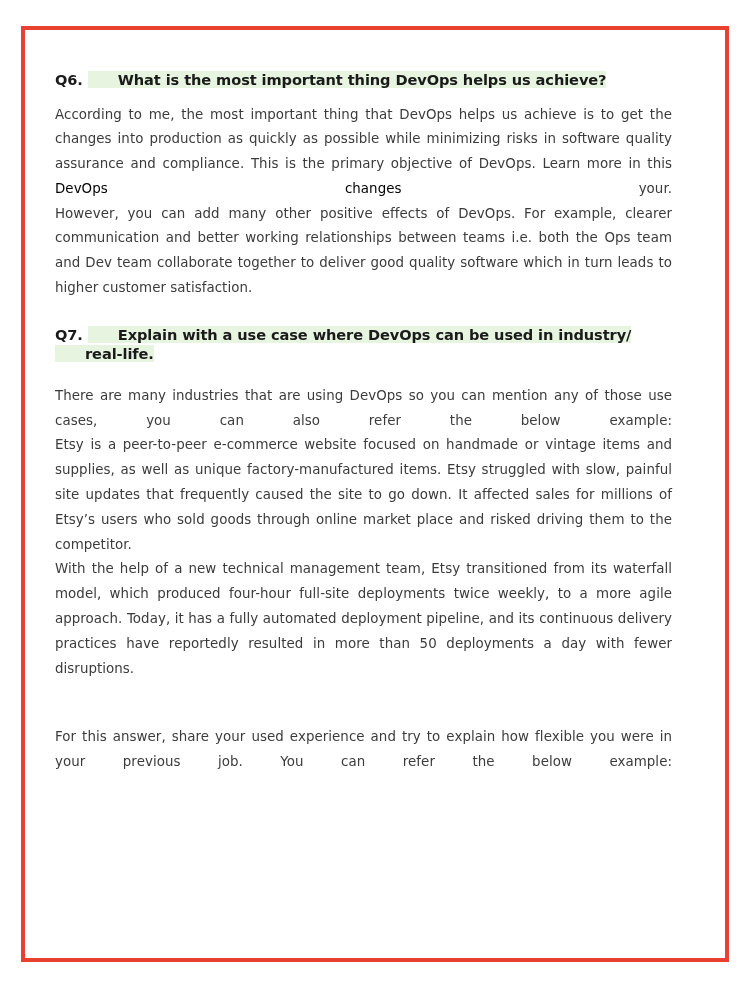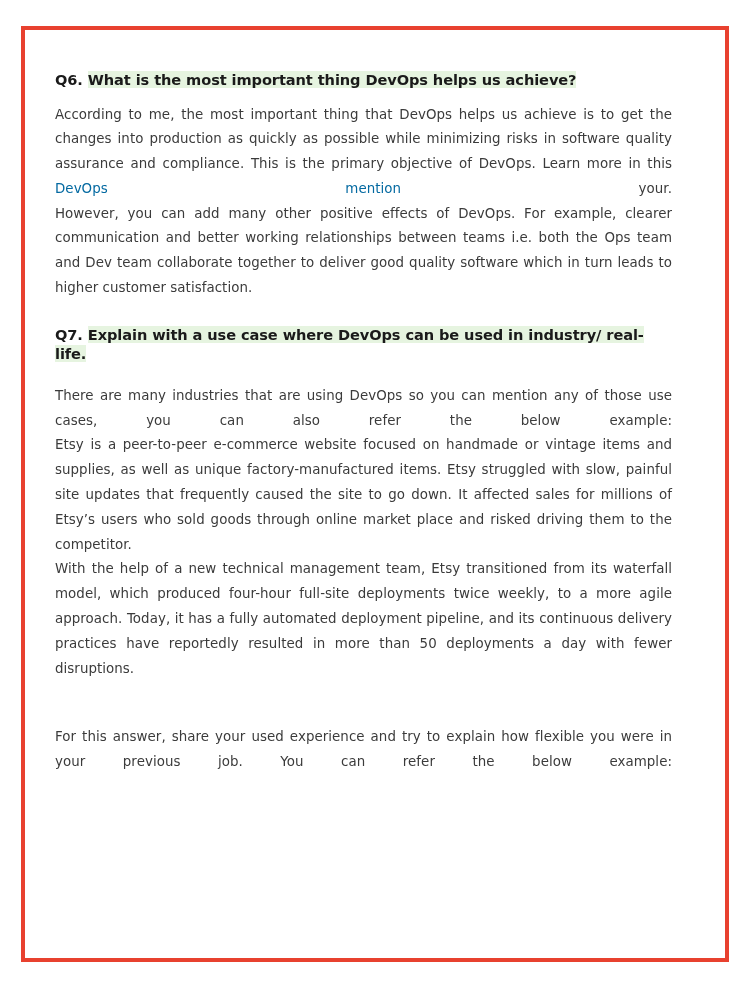--- a/index.html
+++ b/index.html
@@ -35,59 +35,60 @@
     font-weight: bold;
     font-size: 14.6px;
     line-height: 19.5px;
     color: #1a1a1a;
     margin: 0;
     letter-spacing: -0.1px;
   }
   .qhead .hl {
     background: #e6f4e0;
     box-decoration-break: clone;
+    padding-left: 30px;
     -webkit-box-decoration-break: clone;
   }
   .qnum { background: transparent; }
 
   p.body {
     margin: 0;
     font-size: 13.4px;
     line-height: 24.8px;
     color: #3b3b3b;
     text-align: justify;
     text-justify: inter-word;
     letter-spacing: 0.05px;
   }
   p.body.force-just {
     text-align-last: justify;
   }
   a.lnk {
-    color: #0369a1;
+    color: #000000;
     text-decoration: none;
   }
 
   
   .gap-q6-p { height: 13px; }
   .gap-p-q7 { height: 24px; }
   .gap-q7-p { height: 20px; }
   .gap-p-q8 { height: 24px; }
   .gap-q8-p { height: 20px; }
 </style>
 </head>
 <body>
 
 <div id="page">
   <div id="content">
 
     <h2 class="qhead"><span class="qnum">Q6.</span> <span class="hl">What is the most important thing DevOps helps us achieve?</span></h2>
 
     <div class="gap-q6-p"></div>
 
-    <p class="body force-just"><span>According to me, the most important thing that DevOps helps us achieve is to get the changes into production as quickly as possible while minimizing risks in software quality assurance and compliance. This is the primary objective of DevOps. Learn more in this</span> <a class="lnk" href="#">DevOps</a> <a class="lnk" href="#">mention</a> <span>your.</span></p>
+    <p class="body force-just"><span>According to me, the most important thing that DevOps helps us achieve is to get the changes into production as quickly as possible while minimizing risks in software quality assurance and compliance. This is the primary objective of DevOps. Learn more in this</span> <a class="lnk" href="#">DevOps</a> <a class="lnk" href="#">changes</a> <span>your.</span></p>
 
     <p class="body">However, you can add many other positive effects of DevOps. For example, clearer communication and better working relationships between teams i.e. both the Ops team and Dev team collaborate together to deliver good quality software which in turn leads to higher customer satisfaction.</p>
 
     <div class="gap-p-q7"></div>
 
     <h2 class="qhead"><span class="qnum">Q7.</span> <span class="hl">Explain with a use case where DevOps can be used in industry/ real-life.</span></h2>
 
     <div class="gap-q7-p"></div>
 
     <p class="body force-just">There are many industries that are using DevOps so you can mention any of those use cases, you can also refer the below example:</p>

